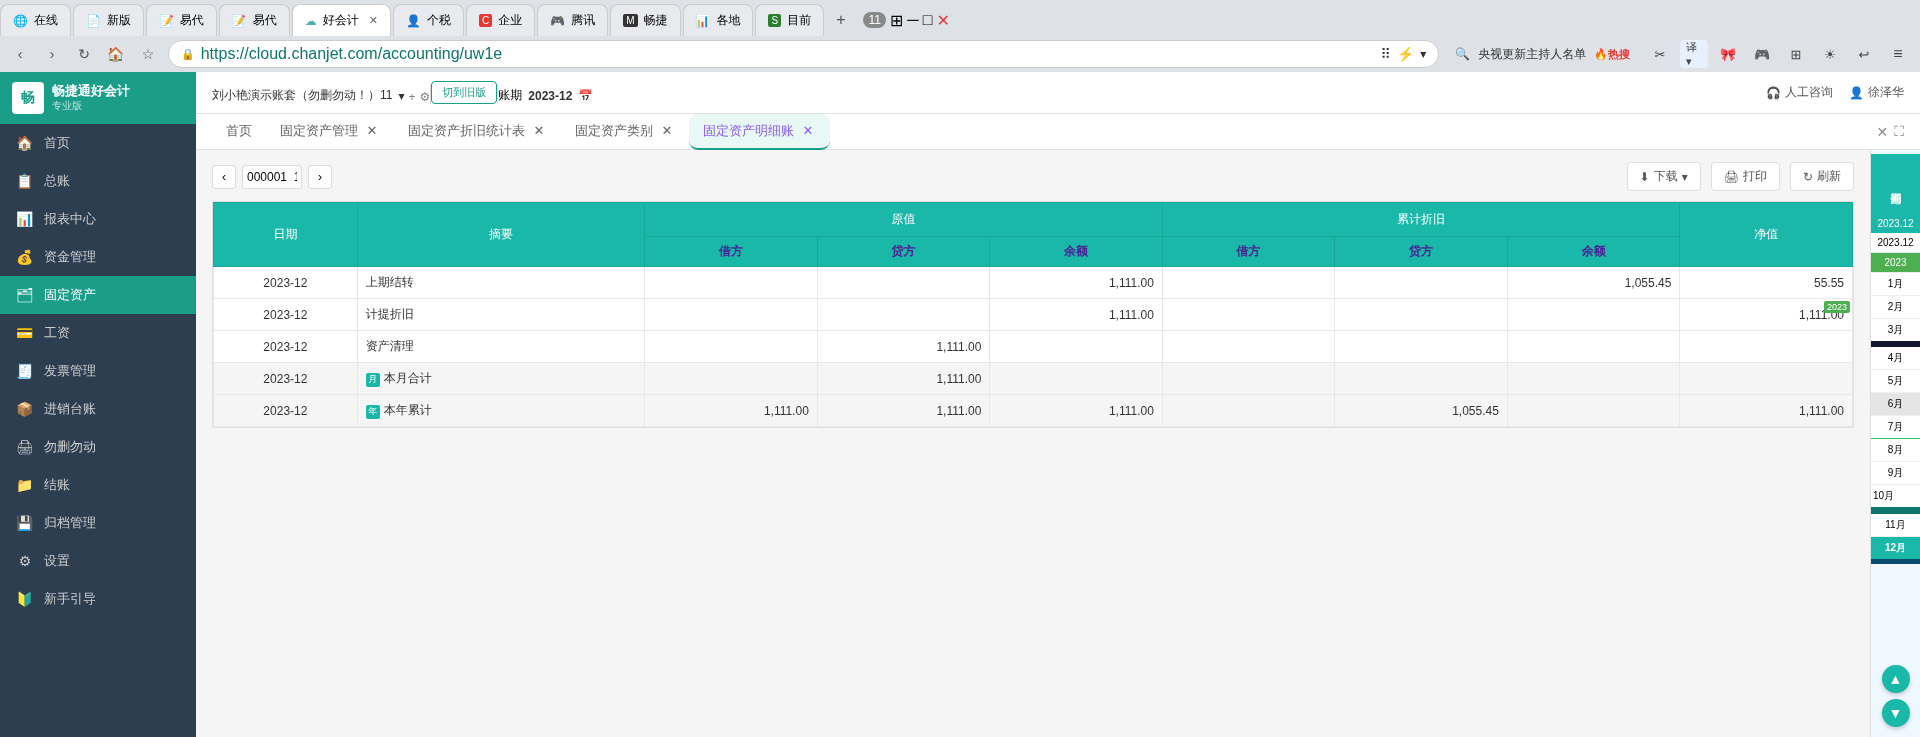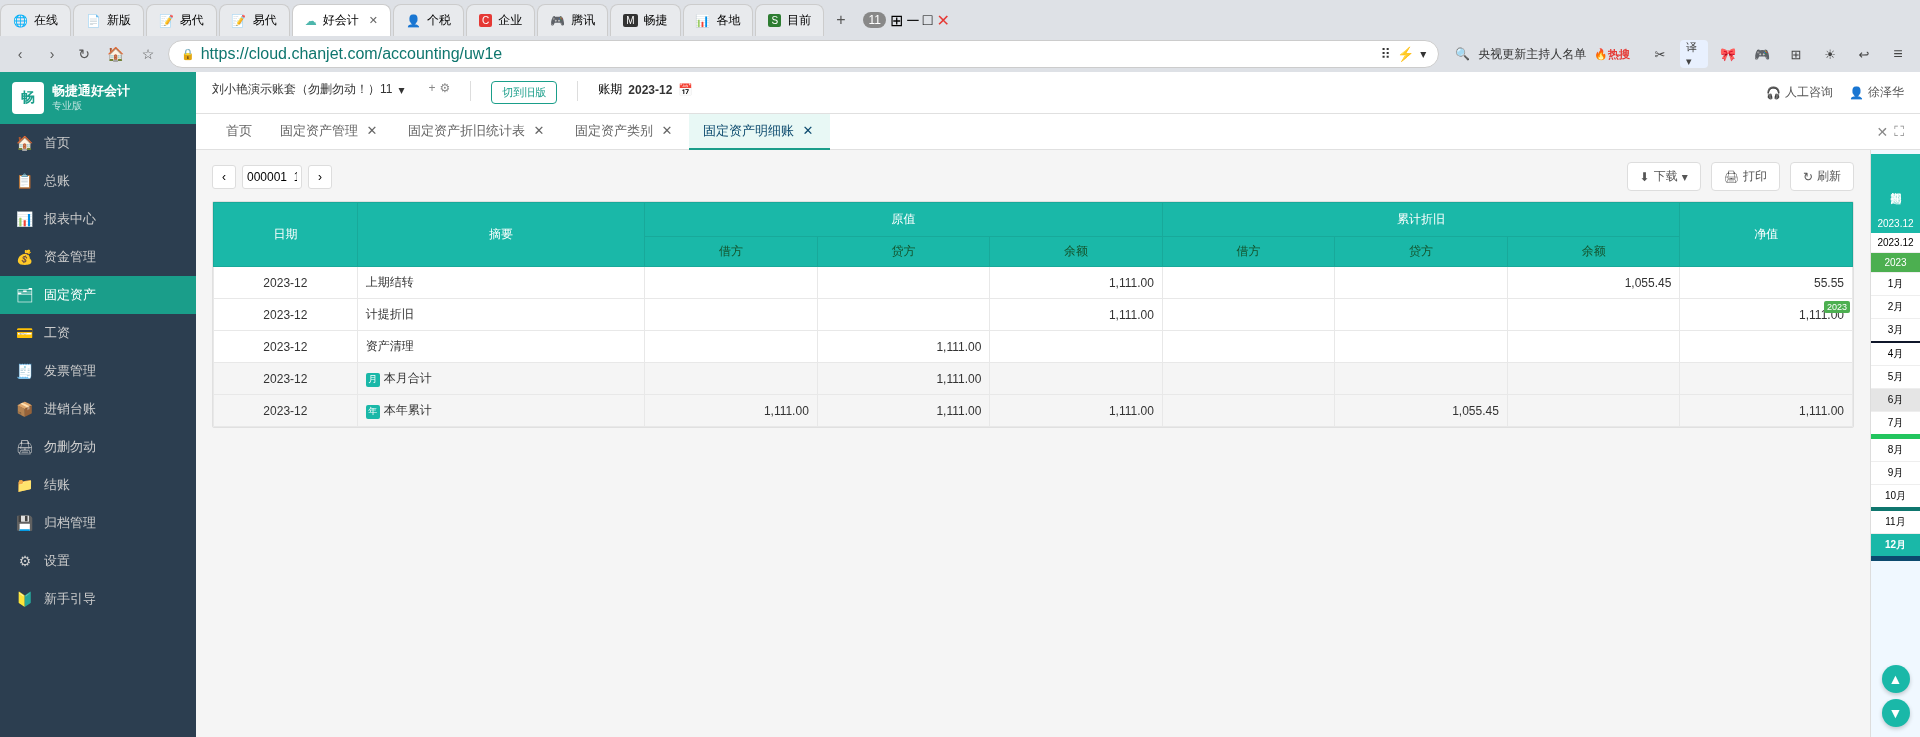--- a/index.html
+++ b/index.html
@@ -33,51 +33,51 @@
     .sidebar-nav { flex: 1; overflow-y: auto; }
     .sidebar-item { display: flex; align-items: center; padding: 10px 16px; cursor: pointer; gap: 10px; color: #ccc; font-size: 13px; transition: background 0.2s; }
     .sidebar-item.active { background: #1a9e8a; color: #fff; }
     .sidebar-item-icon { width: 18px; height: 18px; display: flex; align-items: center; justify-content: center; font-size: 14px; }
 
     
     .main-content { flex: 1; display: flex; flex-direction: column; background: #f5f5f5; overflow: hidden; }
 
     
     .top-bar { background: #fff; border-bottom: 1px solid #e0e0e0; padding: 0 16px; display: flex; align-items: center; gap: 12px; height: 42px; flex-shrink: 0; }
-    .top-bar-left { display: flex; align-items: flex-start; gap: 20px; flex: 1; }
+    .top-bar-left { display: flex; align-items: flex-end; gap: 0; flex: 1; }
     .company-select { display: flex; align-items: center; gap: 6px; cursor: pointer; font-size: 12px; color: #333; }
     .top-divider { width: 1px; height: 20px; background: #ddd; }
     .period-badge { display: flex; align-items: center; gap: 6px; font-size: 12px; }
     .switch-btn { background: #fff; border: 1px solid #1a9e8a; color: #1a9e8a; padding: 3px 10px; border-radius: 4px; cursor: pointer; font-size: 11px; }
     .top-bar-right { display: flex; align-items: center; gap: 16px; }
     .top-bar-action { display: flex; align-items: center; gap: 4px; cursor: pointer; font-size: 12px; color: #555; }
 
     
     .page-tabs { background: #fff; border-bottom: 1px solid #e0e0e0; display: flex; align-items: center; padding: 0 16px; height: 36px; flex-shrink: 0; gap: 0; }
     .page-tab { display: flex; align-items: center; padding: 0 14px; height: 36px; cursor: pointer; font-size: 13px; color: #666; border-bottom: 2px solid transparent; white-space: nowrap; gap: 6px; }
-    .page-tab.active { color: #0c4a6e; border-bottom-color: #1a9e8a; background: #e8f8f5; }
+    .page-tab.active { color: #8b5cf6; border-bottom-color: #1a9e8a; background: #e8f8f5; border-radius: 9px; }
     .tab-close-btn { width: 16px; height: 16px; display: flex; align-items: center; justify-content: center; border-radius: 50%; cursor: pointer; }
 
     
     .content-area { flex: 1; display: flex; overflow: hidden; }
     .content-main { flex: 1; padding: 12px 16px; overflow-y: auto; }
 
     
     .content-toolbar { display: flex; align-items: center; justify-content: space-between; margin-bottom: 10px; }
     .pagination { display: flex; align-items: center; gap: 6px; }
     .page-nav { width: 24px; height: 24px; display: flex; align-items: center; justify-content: center; cursor: pointer; border: 1px solid #ddd; border-radius: 3px; background: #fff; }
     .page-input { width: 60px; height: 24px; border: 1px solid #ddd; border-radius: 3px; text-align: center; font-size: 12px; padding: 0 4px; }
     .toolbar-actions { display: flex; align-items: center; gap: 10px; }
     .action-btn { display: flex; align-items: center; gap: 4px; padding: 5px 12px; border: 1px solid #ddd; border-radius: 4px; cursor: pointer; font-size: 12px; color: #555; background: #fff; }
 
     
     .table-container { background: #fff; border: 1px solid #e0e0e0; border-radius: 2px; overflow: hidden; }
     table { width: 100%; border-collapse: collapse; }
     .thead-top th { background: #1ab8a8; color: #fff; text-align: center; padding: 8px 6px; font-size: 12px; font-weight: normal; border: 1px solid #18a99a; }
-    .thead-sub th { background: #1ab8a8; color: #14532d; text-align: center; padding: 6px 4px; font-size: 12px; font-weight: normal; border: 1px solid #18a99a; }
+    .thead-sub th { background: #1ab8a8; color: #4c1d95; text-align: center; padding: 6px 4px; font-size: 12px; font-weight: bold; border: 1px solid #18a99a; }
     tbody tr { border-bottom: 1px solid #e8e8e8; }
     tbody td { padding: 7px 8px; font-size: 12px; color: #333; border: 1px solid #e8e8e8; text-align: right; }
     tbody td.text-left { text-align: left; }
     tbody td.text-center { text-align: center; }
     .summary-row td { background: #f5f5f5; }
     .row-icon { display: inline-flex; align-items: center; justify-content: center; width: 14px; height: 14px; background: #1ab8a8; color: #fff; border-radius: 2px; font-size: 9px; margin-right: 4px; }
 
     
     .right-panel { width: 36px; background: #e8f0fe; border-left: 1px solid #ddd; display: flex; flex-direction: column; padding: 4px 0; overflow-y: auto; }
   </style>
@@ -432,42 +432,42 @@
         </div>
         <div style="background:#4caf50;color:#fff;text-align:center;padding:4px 2px;font-size:10px;cursor:pointer;border-bottom:1px solid #eee;">
           <div>2023</div>
         </div>
         <div style="text-align:center;padding:4px 2px;font-size:10px;cursor:pointer;border-bottom:1px solid #eee;background:#fff;">
           <div>1月</div>
         </div>
         <div style="text-align:center;padding:4px 2px;font-size:10px;cursor:pointer;border-bottom:1px solid #eee;background:#fff;">
           <div>2月</div>
         </div>
-        <div style="text-align:center;padding:4px 2px;font-size:10px;cursor:pointer;border-bottom:2px solid #0f172a;background:#fff;">
+        <div style="text-align:center;padding:4px 2px;font-size:10px;cursor:pointer;border-bottom:6px solid #0f172a;background:#fff;">
           <div>3月</div>
         </div>
         <div style="text-align:center;padding:4px 2px;font-size:10px;cursor:pointer;border-bottom:1px solid #eee;background:#fff;">
           <div>4月</div>
         </div>
         <div style="text-align:center;padding:4px 2px;font-size:10px;cursor:pointer;border-bottom:1px solid #eee;background:#fff;">
           <div>5月</div>
         </div>
         <div style="text-align:center;padding:4px 2px;font-size:10px;cursor:pointer;border-bottom:1px solid #eee;background:#e5e5e5;">
           <div>6月</div>
         </div>
-        <div style="text-align:center;padding:4px 2px;font-size:10px;cursor:pointer;border-bottom:5px solid #22c55e;background:#fff;">
+        <div style="text-align:center;padding:4px 2px;font-size:10px;cursor:pointer;border-bottom:1px solid #22c55e;background:#fff;">
           <div>7月</div>
         </div>
         <div style="text-align:center;padding:4px 2px;font-size:10px;cursor:pointer;border-bottom:1px solid #eee;background:#fff;">
           <div>8月</div>
         </div>
         <div style="text-align:center;padding:4px 2px;font-size:10px;cursor:pointer;border-bottom:1px solid #eee;background:#fff;">
           <div>9月</div>
         </div>
-        <div style="text-align:center;padding:4px 2px;font-size:10px;cursor:pointer;border-bottom:4px solid #0f766e;background:#fff;">
+        <div style="text-align:left;padding:4px 2px;font-size:10px;cursor:pointer;border-bottom:7px solid #0f766e;background:#fff;">
           <div>10月</div>
         </div>
         <div style="text-align:center;padding:4px 2px;font-size:10px;cursor:pointer;border-bottom:1px solid #eee;background:#fff;">
           <div>11月</div>
         </div>
         <div style="text-align:center;padding:4px 2px;font-size:10px;cursor:pointer;border-bottom:5px solid #0c4a6e;background:#1ab8a8;color:#fff;font-weight:bold;">
           <div>12月</div>
         </div>
 
         <div style="display:flex;flex-direction:column;align-items:center;gap:6px;padding:6px 0;margin-top:auto;">

